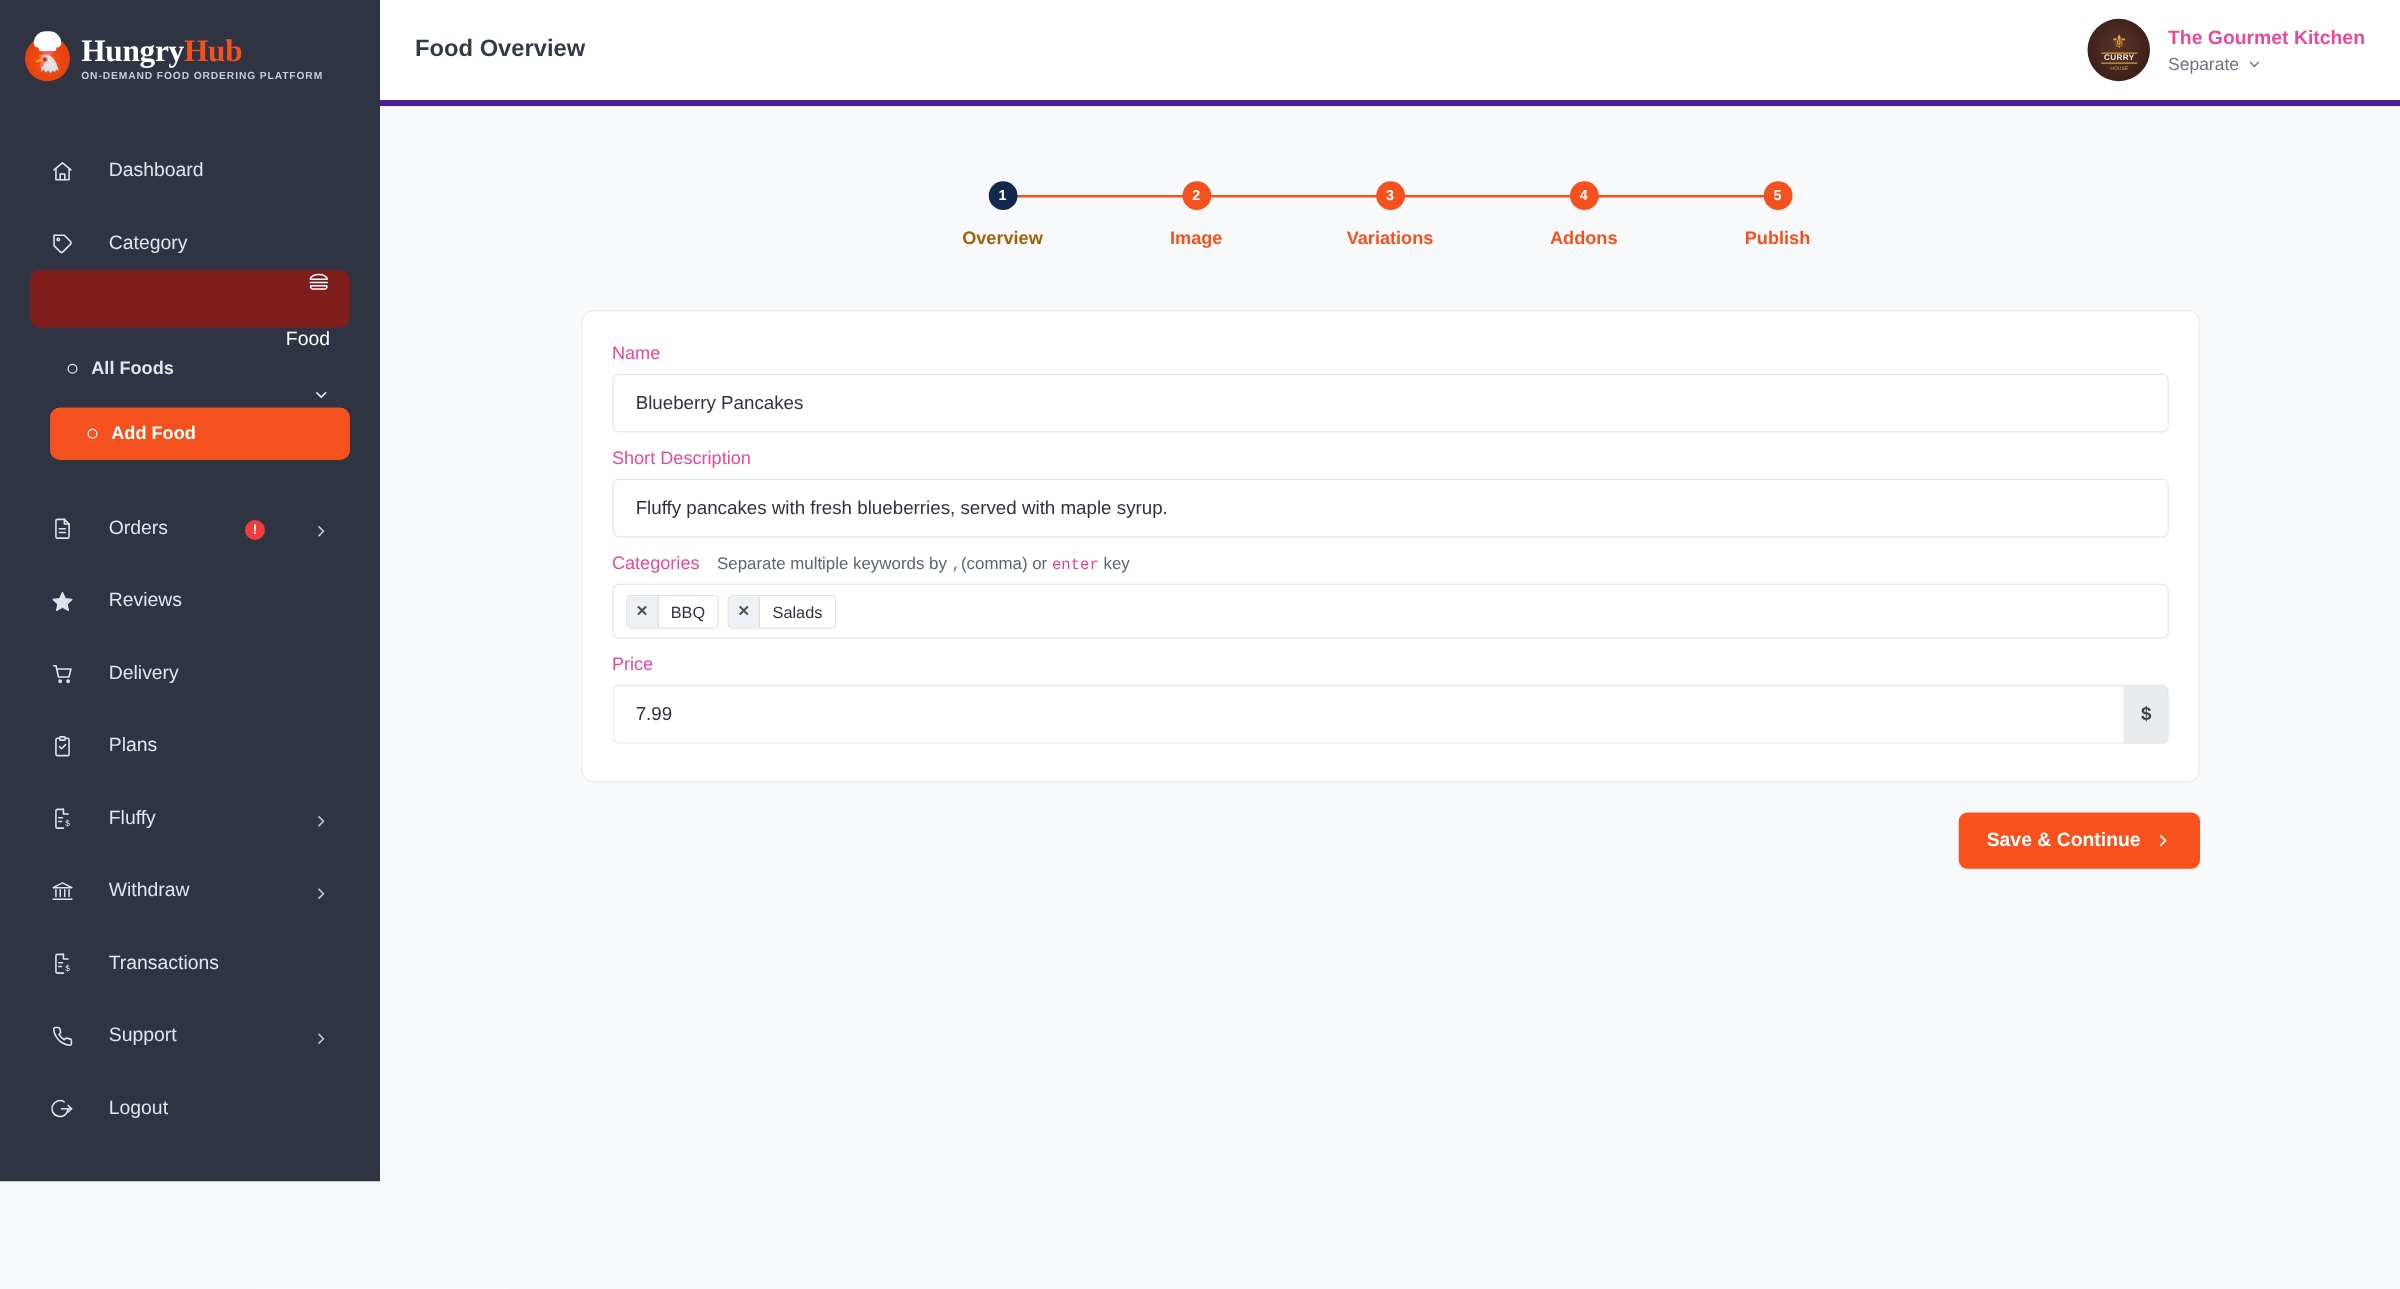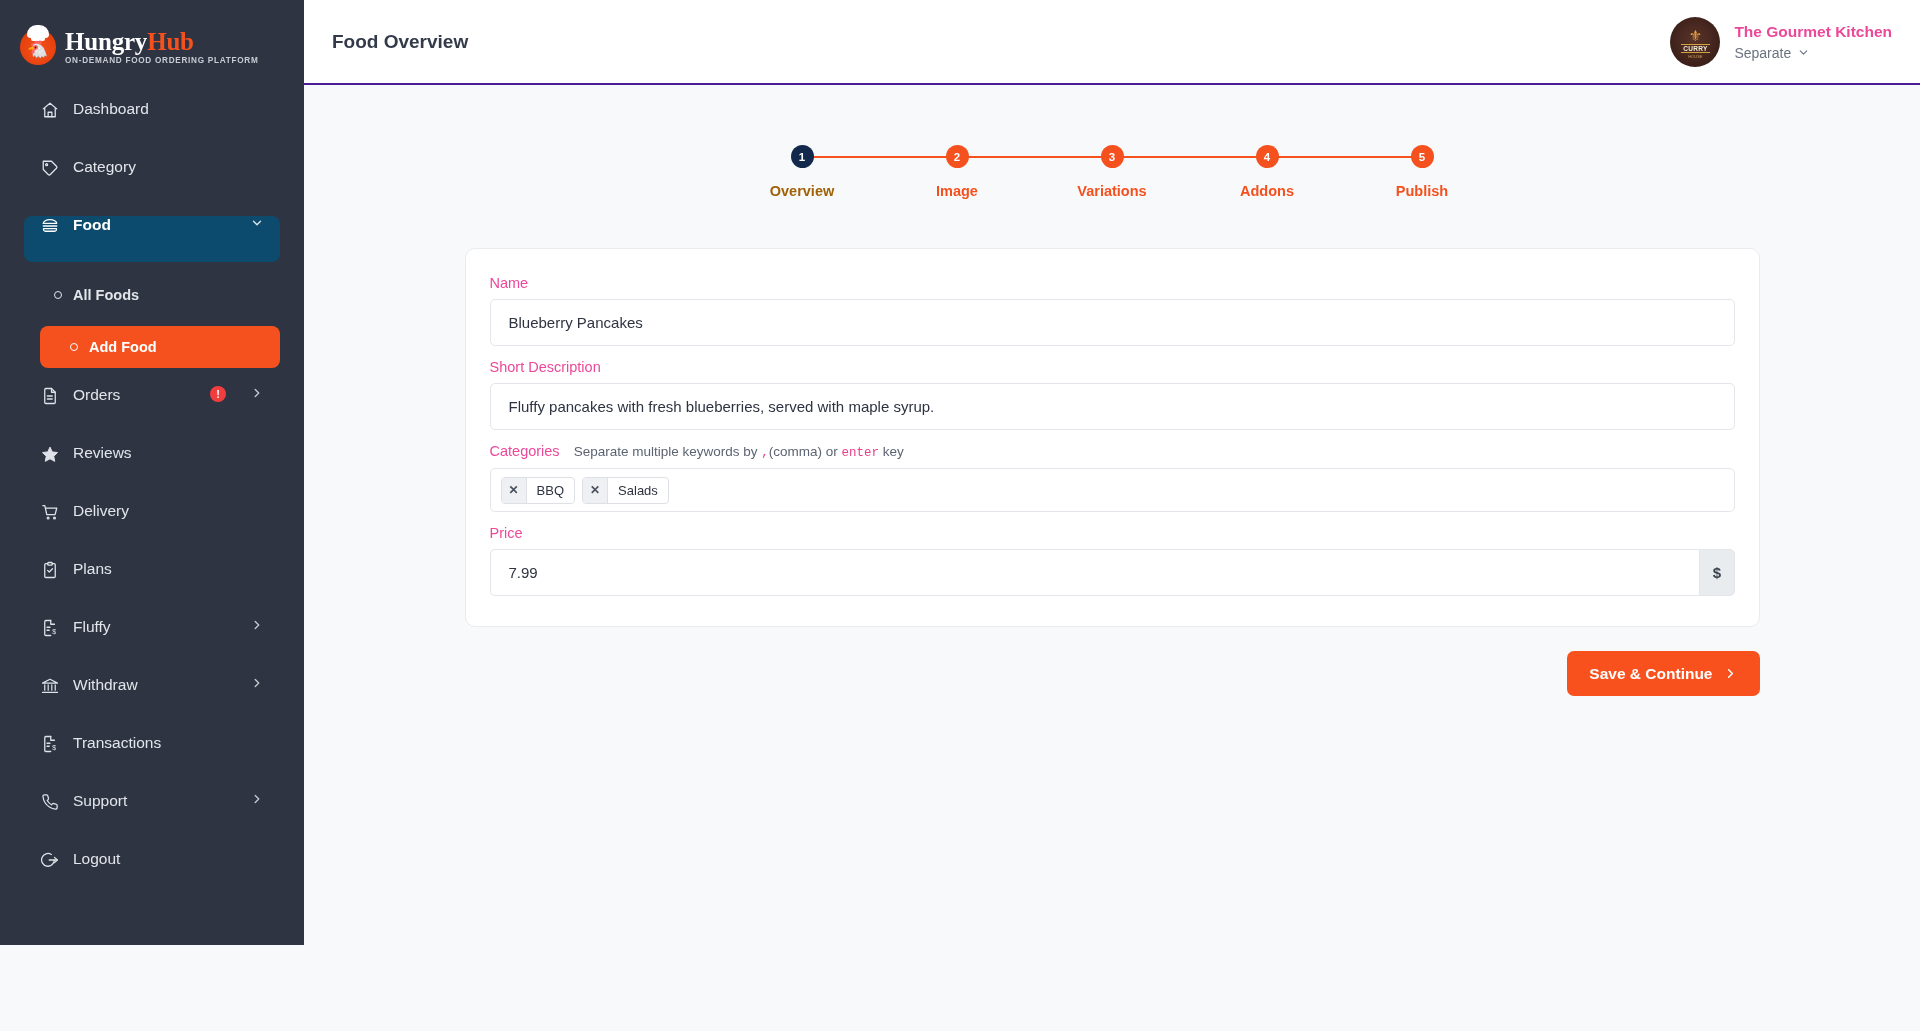--- a/index.html
+++ b/index.html
@@ -48,28 +48,28 @@
     font-size: 25px; font-weight: bold; letter-spacing: -0.2px; color: #ffffff;
   }
   .brand-title .accent { color: #f4511e; }
   .brand-sub {
     font-size: 8.2px; letter-spacing: 0.72px; color: #c9ccd4;
     margin-top: 3px; font-weight: bold;
   }
 
   .nav { margin-top: 30px; padding: 0 24px; flex: 1; }
   .nav-item {
-    display: flex; align-items: flex-start; gap: 14px;
+    display: flex; align-items: flex-end; gap: 28px;
     height: 46px; padding: 0 16px; border-radius: 8px;
     color: #e2e5ea; font-size: 15.5px; cursor: pointer;
     margin-bottom: 12px; position: relative;
   }
   .nav-item .ic { width: 19px; height: 19px; flex: none; display: flex; align-items: center; justify-content: center; }
   .nav-item .lbl { flex: 1; white-space: nowrap; }
-  .nav-item.active { background: #0c4a6e; color: #fff; font-weight: bold; }
+  .nav-item.active { background: #7f1d1d; color: #fff; font-weight: normal; flex-direction: column; }
   .nav-item .chev { opacity: .85; display: flex; align-items: center; }
   .badge-dot {
     width: 16px; height: 16px; border-radius: 50%; background: #f03e3e;
     color: #fff; font-size: 11px; font-weight: bold;
     display: flex; align-items: center; justify-content: center;
     margin-right: 10px; line-height: 1;
   }
   .sub-item {
     display: flex; align-items: center; gap: 11px;
     height: 42px; padding: 0 16px 0 30px; border-radius: 8px;
@@ -78,21 +78,21 @@
   }
   .sub-item .ring {
     width: 8px; height: 8px; border-radius: 50%;
     border: 1.4px solid currentColor; flex: none;
   }
   .sub-item.active { background: #f4511e; color: #fff; margin-left: 16px; }
 
   
   .header {
     position: absolute; left: 304px; top: 0; right: 0; height: 85px;
-    background: #ffffff; border-bottom: 2px solid #4c1d95;
+    background: #ffffff; border-bottom: 5px solid #4c1d95;
     display: flex; align-items: center; justify-content: space-between;
     padding: 0 28px 0 28px;
   }
   .page-title { font-size: 19px; font-weight: bold; color: #333b4a; }
   .profile { display: flex; align-items: center; gap: 14px; }
   .avatar {
     width: 50px; height: 50px; border-radius: 50%;
     background: radial-gradient(circle at 50% 45%, #5a342a 0%, #3c2019 70%, #2d1812 100%);
     display: flex; flex-direction: column; align-items: center; justify-content: center;
     flex: none; overflow: hidden; position: relative;

